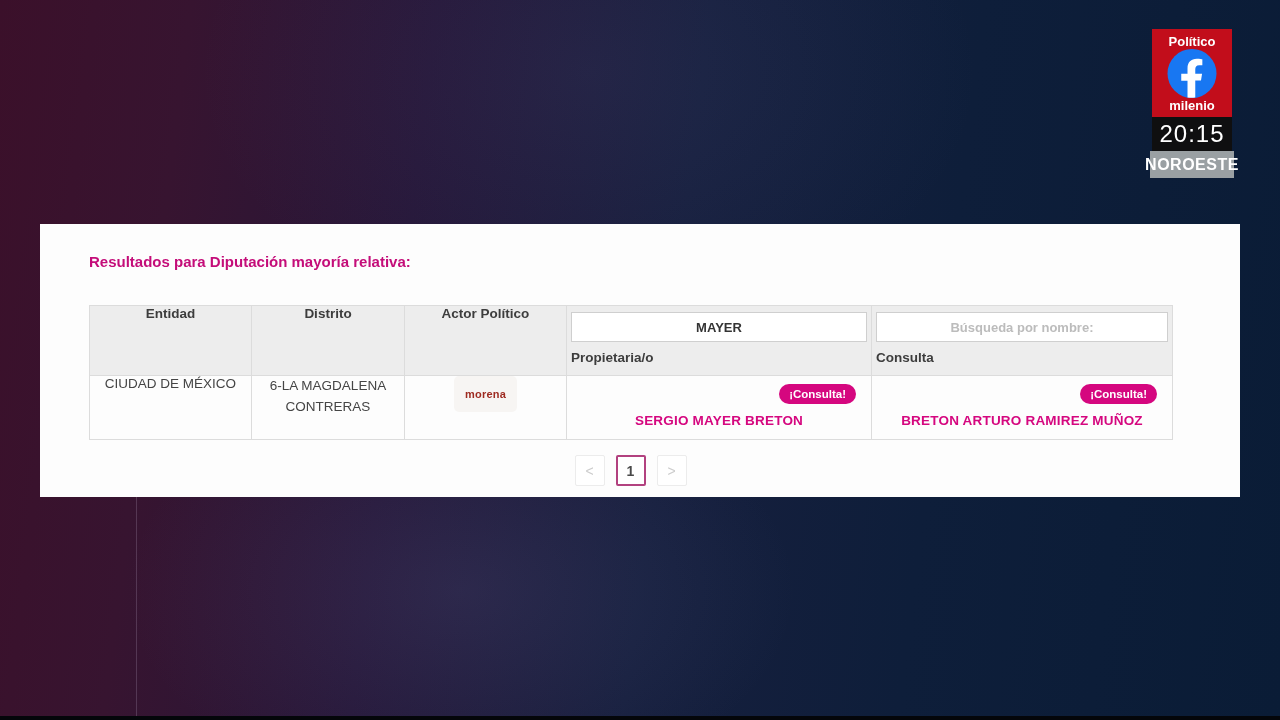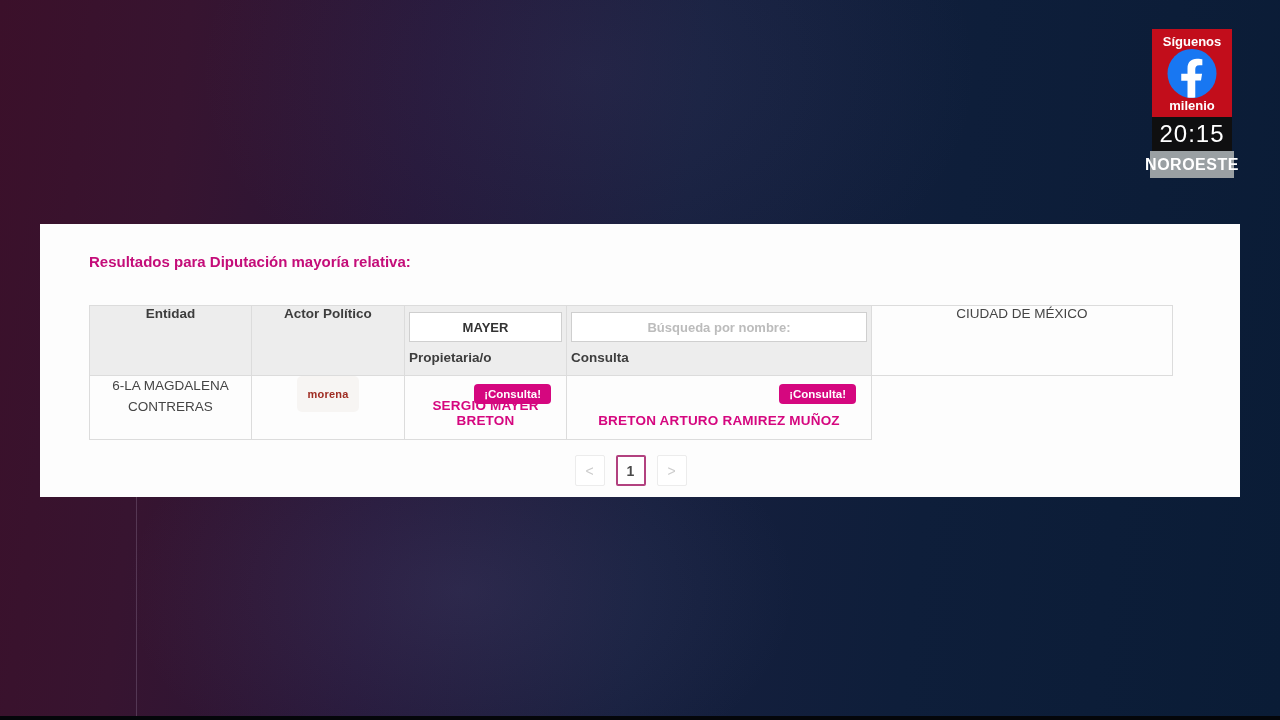--- a/index.html
+++ b/index.html
@@ -77,21 +77,21 @@
   .th-search .sub-label{margin-top:8px;font-weight:bold;font-size:13.5px;color:#3d3d3d;}
   .td{background:#fdfdfd;font-size:13.5px;color:#454545;}
   .td-distrito{padding:0 16px;line-height:1.55;}
   .party-chip{
     background:#f7f5f3;border-radius:5px;padding:12px 11px;
     color:#9e2b21;font-weight:bold;font-size:11px;letter-spacing:0.2px;
   }
   .td-name{position:relative;}
   .consulta-btn{
     position:absolute;top:8px;right:15px;
-    background:#d5077f;color:#fff;border:none;border-radius:4px;
+    background:#d5077f;color:#fff;border:none;border-radius:10px;
     font-family:"Liberation Sans",sans-serif;font-weight:bold;font-size:11.5px;
     padding:4px 10px;cursor:pointer;
   }
   .candidate-name{
     position:absolute;bottom:11px;left:0;width:100%;text-align:center;
     color:#d5077f;font-weight:bold;font-size:13.5px;letter-spacing:0.2px;
   }
 
   .pagination{
     position:absolute;left:49px;top:231px;width:1083px;
@@ -109,37 +109,38 @@
 </style>
 </head>
 <body>
 
 <div class="stage">
 
   <div class="bg-line-vertical"></div>
   <div class="bg-bottom-bar"></div>
 
   <div class="badge-red">
-    <div class="badge-follow">Síguenos</div>
+    <div class="badge-follow">Político</div>
     <svg class="fb-circle" viewBox="0 0 36 36">
       <circle cx="18" cy="18" r="18" fill="#1877f2"></circle>
       <path fill="#ffffff" d="M24.6 23.2l.8-5.1h-5v-3.3c0-1.4.7-2.8 2.9-2.8h2.3V7.6s-2.1-.36-4.1-.36c-4.1 0-6.8 2.5-6.8 7v4h-4.6v5.1h4.6v12.3c.93.15 1.88.22 2.85.22s1.92-.07 2.85-.22V23.2h4.2z"></path>
     </svg>
     <div class="badge-channel">milenio</div>
   </div>
   <div class="badge-clock">20:15</div>
   <div class="badge-region">NOROESTE</div>
 
   <div class="card">
 
     <div class="card-title">Resultados para Diputación mayoría relativa:</div>
 
     <div class="results-table">
 
       <div class="cell th">Entidad</div>
+      <div class="cell th">Distrito</div>
       <div class="cell th">Actor Político</div>
       <div class="cell th th-search">
         <input type="text" value="MAYER" style="">
         <div class="sub-label">Propietaria/o</div>
       </div>
       <div class="cell th th-search">
         <input type="text" placeholder="Búsqueda por nombre:" style="">
         <div class="sub-label">Consulta</div>
       </div>
 

